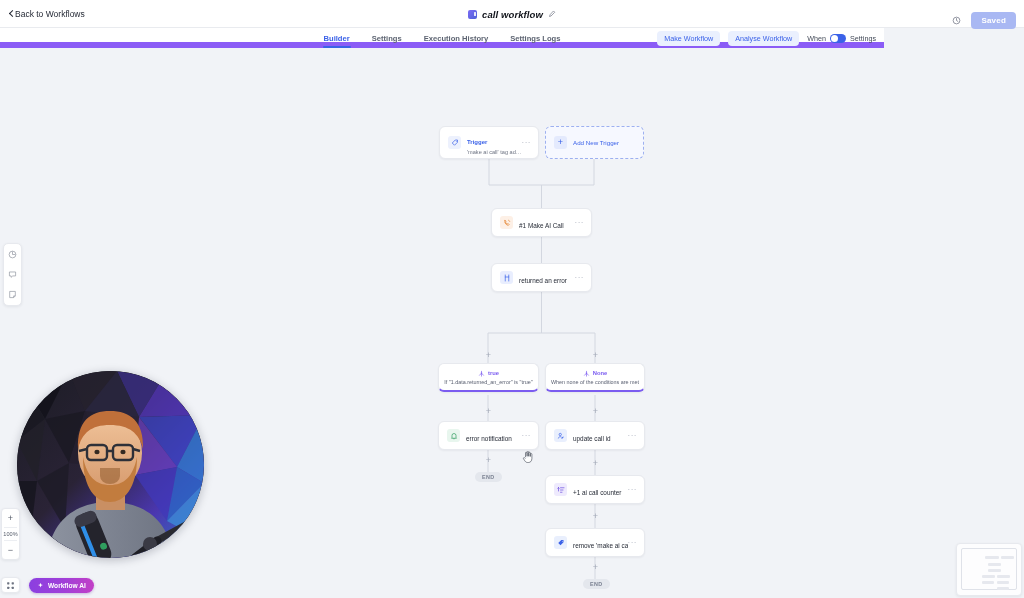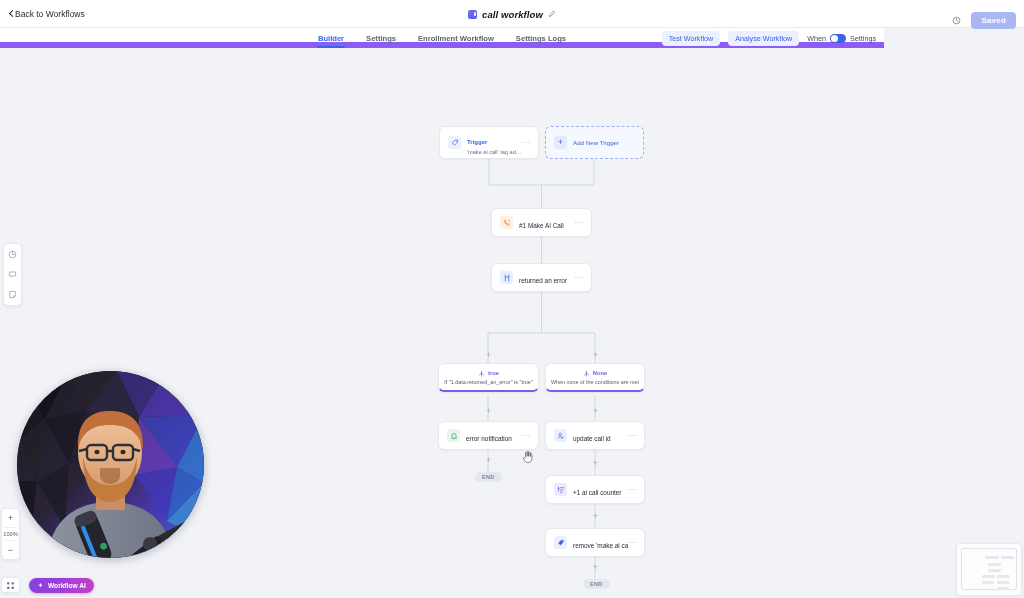--- a/index.html
+++ b/index.html
@@ -299,25 +299,25 @@
         </svg>
       </span>
       <button class="btn-saved">Saved</button>
     </div>
   </div>
 
   <div class="tabbar">
     <div class="tabs">
       <div class="tab active">Builder</div>
       <div class="tab">Settings</div>
-      <div class="tab">Enrollment Workflow</div>
+      <div class="tab">Execution History</div>
       <div class="tab">Settings Logs</div>
     </div>
     <div class="tabbar-right">
-      <div class="chip">Test Workflow</div>
+      <div class="chip">Make Workflow</div>
       <div class="chip">Analyse Workflow</div>
       <div class="toggle-group">
         <span class="tg-label">When</span>
         <span class="switch"></span>
         <span class="tg-label">Settings</span>
       </div>
     </div>
   </div>
 
   <div class="canvas">

